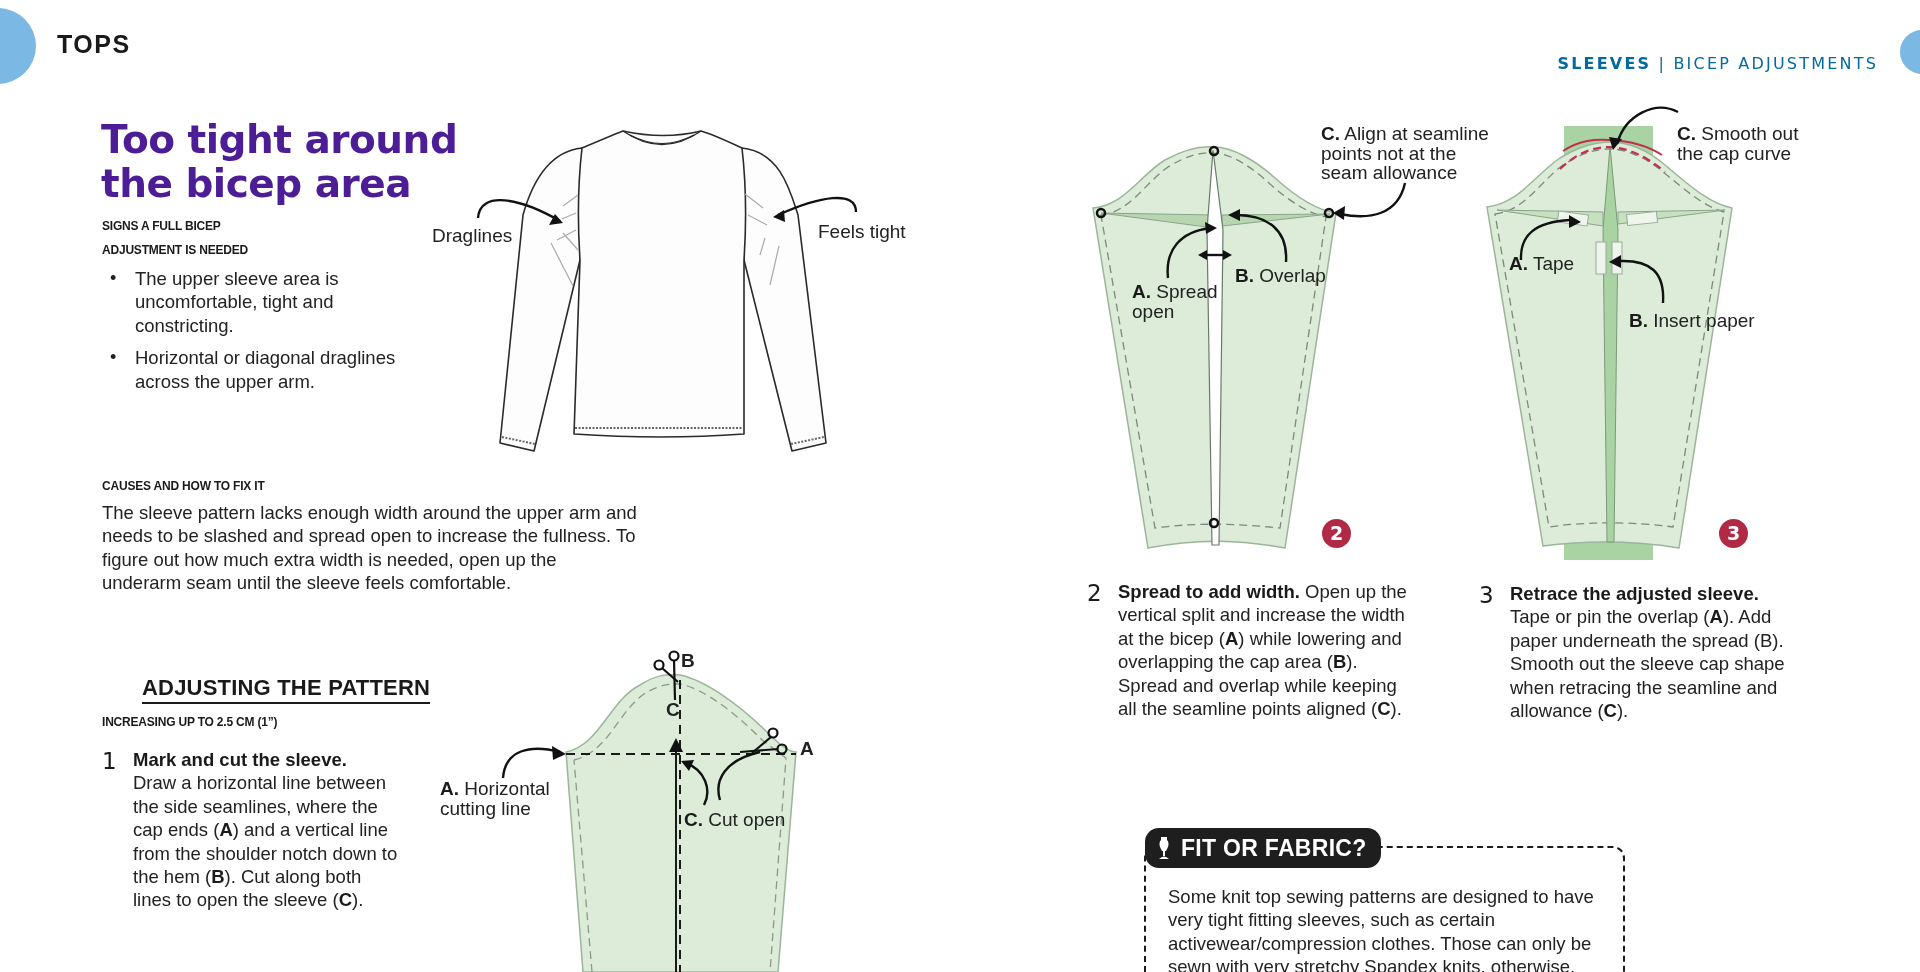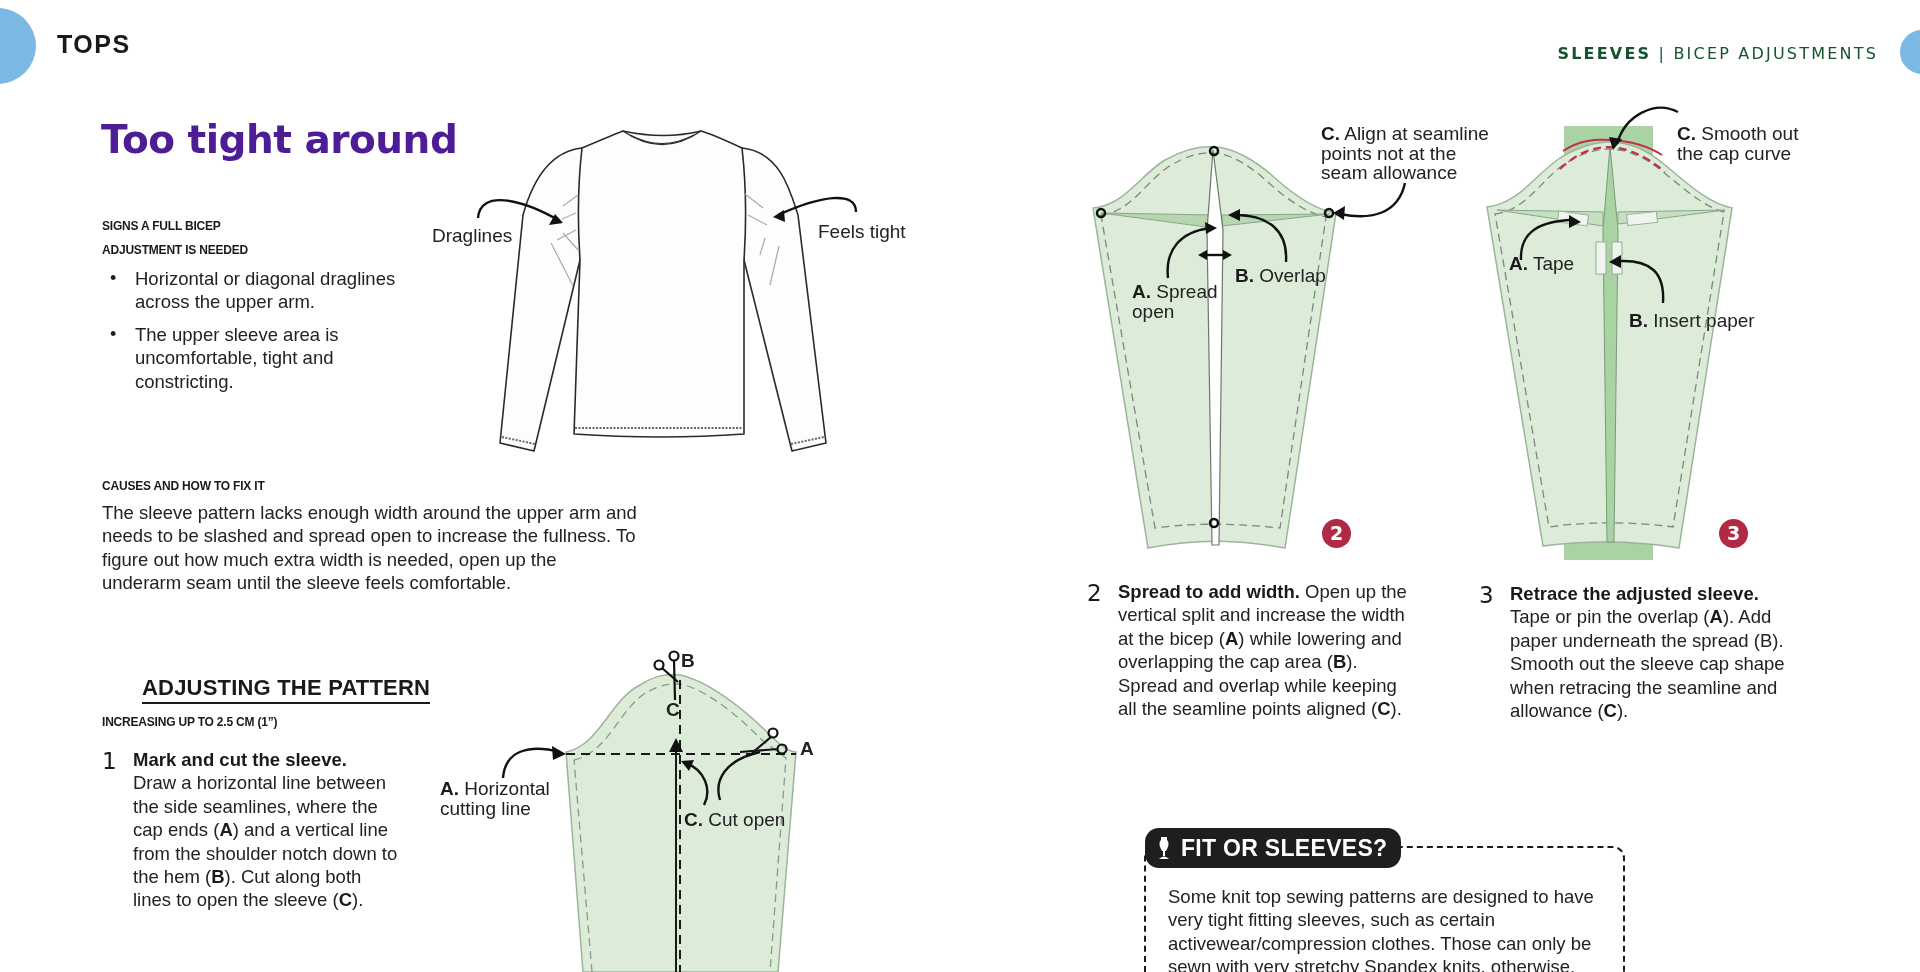--- a/index.html
+++ b/index.html
@@ -1,21 +1,21 @@
 <!DOCTYPE html>
 <html><head>
 <meta charset="utf-8">
 <style>
   * { box-sizing: border-box; margin: 0; padding: 0; }
   html, body { width: 1920px; height: 972px; overflow: hidden; background: #ffffff; }
   body { position: relative; font-family: "Liberation Sans", sans-serif; color: #1a1a1a; }
   .abs { position: absolute; }
   .circle { position: absolute; border-radius: 50%; }
   .tops { font-family: Liberation Sans, sans-serif; font-weight: bold; font-size: 25px; letter-spacing: 1.5px; color: #1a1a1a; }
-  .running-head { font-family: "DejaVu Sans", sans-serif; font-size: 16px; letter-spacing: 2.2px; color: #14532d; white-space: nowrap; }
+  .running-head { font-family: "DejaVu Sans", sans-serif; font-size: 16px; letter-spacing: 2.2px; color: #0369a1; white-space: nowrap; margin-top: 10px; }
   .running-head b { font-weight: bold; }
   .title { font-family: "DejaVu Sans", sans-serif; font-weight: bold; font-size: 39px; line-height: 44px; letter-spacing: -0.5px; color: #4c1d95; }
   .subhead { font-family: "Liberation Sans", sans-serif; font-weight: bold; font-size: 12px; line-height: 24px; color: #1a1a1a; letter-spacing: -0.2px; }
   .body-text { font-family: "Liberation Sans", sans-serif; font-size: 18.5px; line-height: 23.4px; color: #222; }
   ul.bullets { list-style: none; }
   ul.bullets li { position: relative; padding-left: 33px; margin-bottom: 9px; }
   ul.bullets li::before { content: "\2022"; position: absolute; left: 8px; top: 0; font-size: 18px; }
   .section-head { font-family: "Liberation Sans", sans-serif; font-weight: bold; font-size: 22px; letter-spacing: 0.2px; color: #1a1a1a; border-bottom: 2.5px solid #1a1a1a; padding-bottom: 1px; display: inline-block; }
   .step { display: flex; }
   .step-num { font-family: "DejaVu Sans", sans-serif; font-size: 23px; width: 31px; flex-shrink: 0; line-height: 24px; padding-top: 1px; }
@@ -34,30 +34,31 @@
 <div class="circle" style="left:-40px; top:8px; width:76px; height:76px; background:#7cb8e4;"></div>
 <div class="abs tops" style="left:57px; top:30px;">TOPS</div>
 
 <div class="abs running-head" style="right:42px; top:44px;">
   <b>SLEEVES</b><span> | </span><span>BICEP ADJUSTMENTS</span>
 </div>
 <div class="circle" style="left:1900px; top:30px; width:60px; height:44px; border-radius:30px; background:#7cb8e4;"></div>
 
 <div class="abs title" style="left:101px; top:118px;">
   <div>Too tight around</div>
+  <div>the bicep area</div>
 </div>
 
 <div class="abs subhead" style="left:102px; top:214px;">
   <div>SIGNS A FULL BICEP</div>
   <div>ADJUSTMENT IS NEEDED</div>
 </div>
 
 <ul class="abs bullets body-text" style="left:102px; top:267px; width:300px;">
+  <li>The upper sleeve area is uncomfortable, tight and constricting.</li>
   <li>Horizontal or diagonal draglines across the upper arm.</li>
-  <li>The upper sleeve area is uncomfortable, tight and constricting.</li>
 </ul>
 
 <div class="abs lbl" style="left:432px; top:226px;">Draglines</div>
 <div class="abs lbl" style="left:818px; top:222px;">Feels tight</div>
 
 <svg style="left:0; top:0;" width="1920" height="972">
   <g fill="#fdfdfd" stroke="#2a2a2a" stroke-width="1.6" stroke-linejoin="round">
 
     <path d="M582,148 C545,152 530,190 523,215 L500,443 L534,451 L580,260 Z"></path>
 
@@ -246,15 +247,15 @@
   </div>
 </div>
 
 <div class="fit-box" style="left:1144px; top:846px; width:481px; height:150px;"></div>
 <div class="fit-tag" style="left:1145px; top:828px;">
   <svg width="14" height="24" style="position:relative;" viewBox="0 0 14 24">
     <path d="M4,1 L10,1 L10,4 C12,6 12,10 10,13 L9,15 L5,15 L4,13 C2,10 2,6 4,4 Z" fill="#ffffff"></path>
     <rect x="6" y="15" width="2" height="5" fill="#ffffff"></rect>
     <path d="M2,23 Q7,18 12,23 Z" fill="#ffffff"></path>
   </svg>
-  <span class="fit-tag-text">FIT OR SLEEVES?</span>
+  <span class="fit-tag-text">FIT OR FABRIC?</span>
 </div>
 <div class="abs body-text" style="left:1168px; top:885px; width:450px;">Some knit top sewing patterns are designed to have very tight fitting sleeves, such as certain activewear/compression clothes. Those can only be sewn with very stretchy Spandex knits, otherwise,</div>
 
 </body></html>

